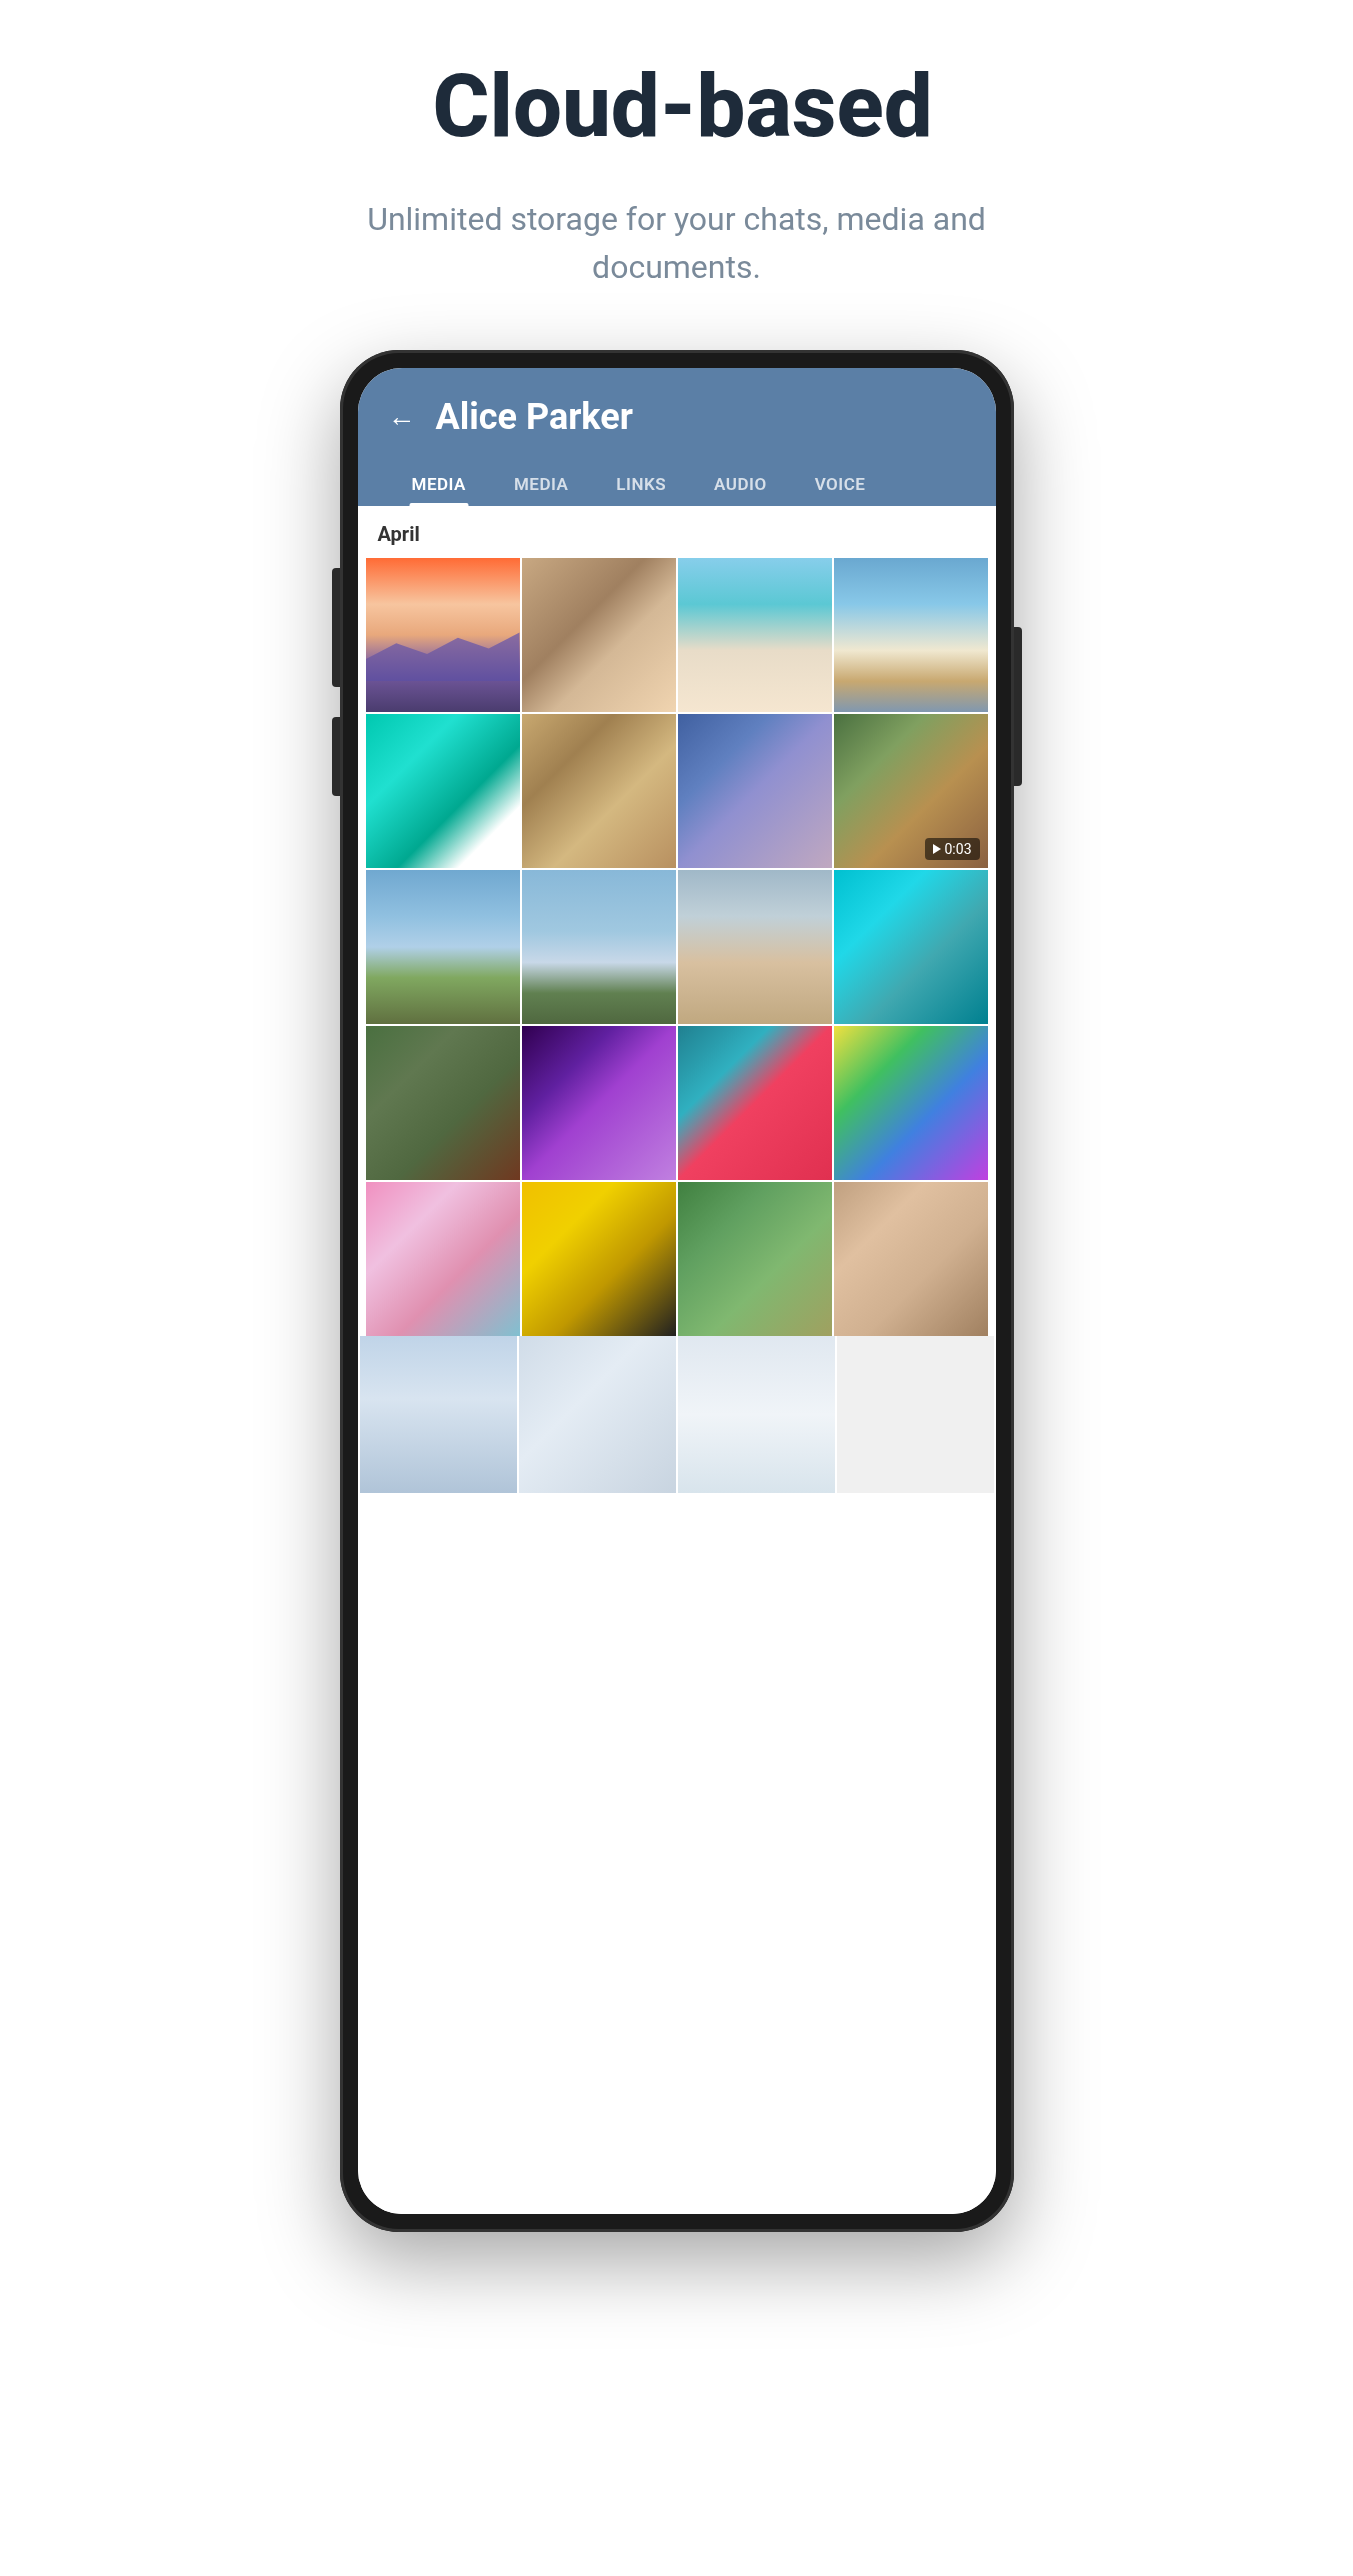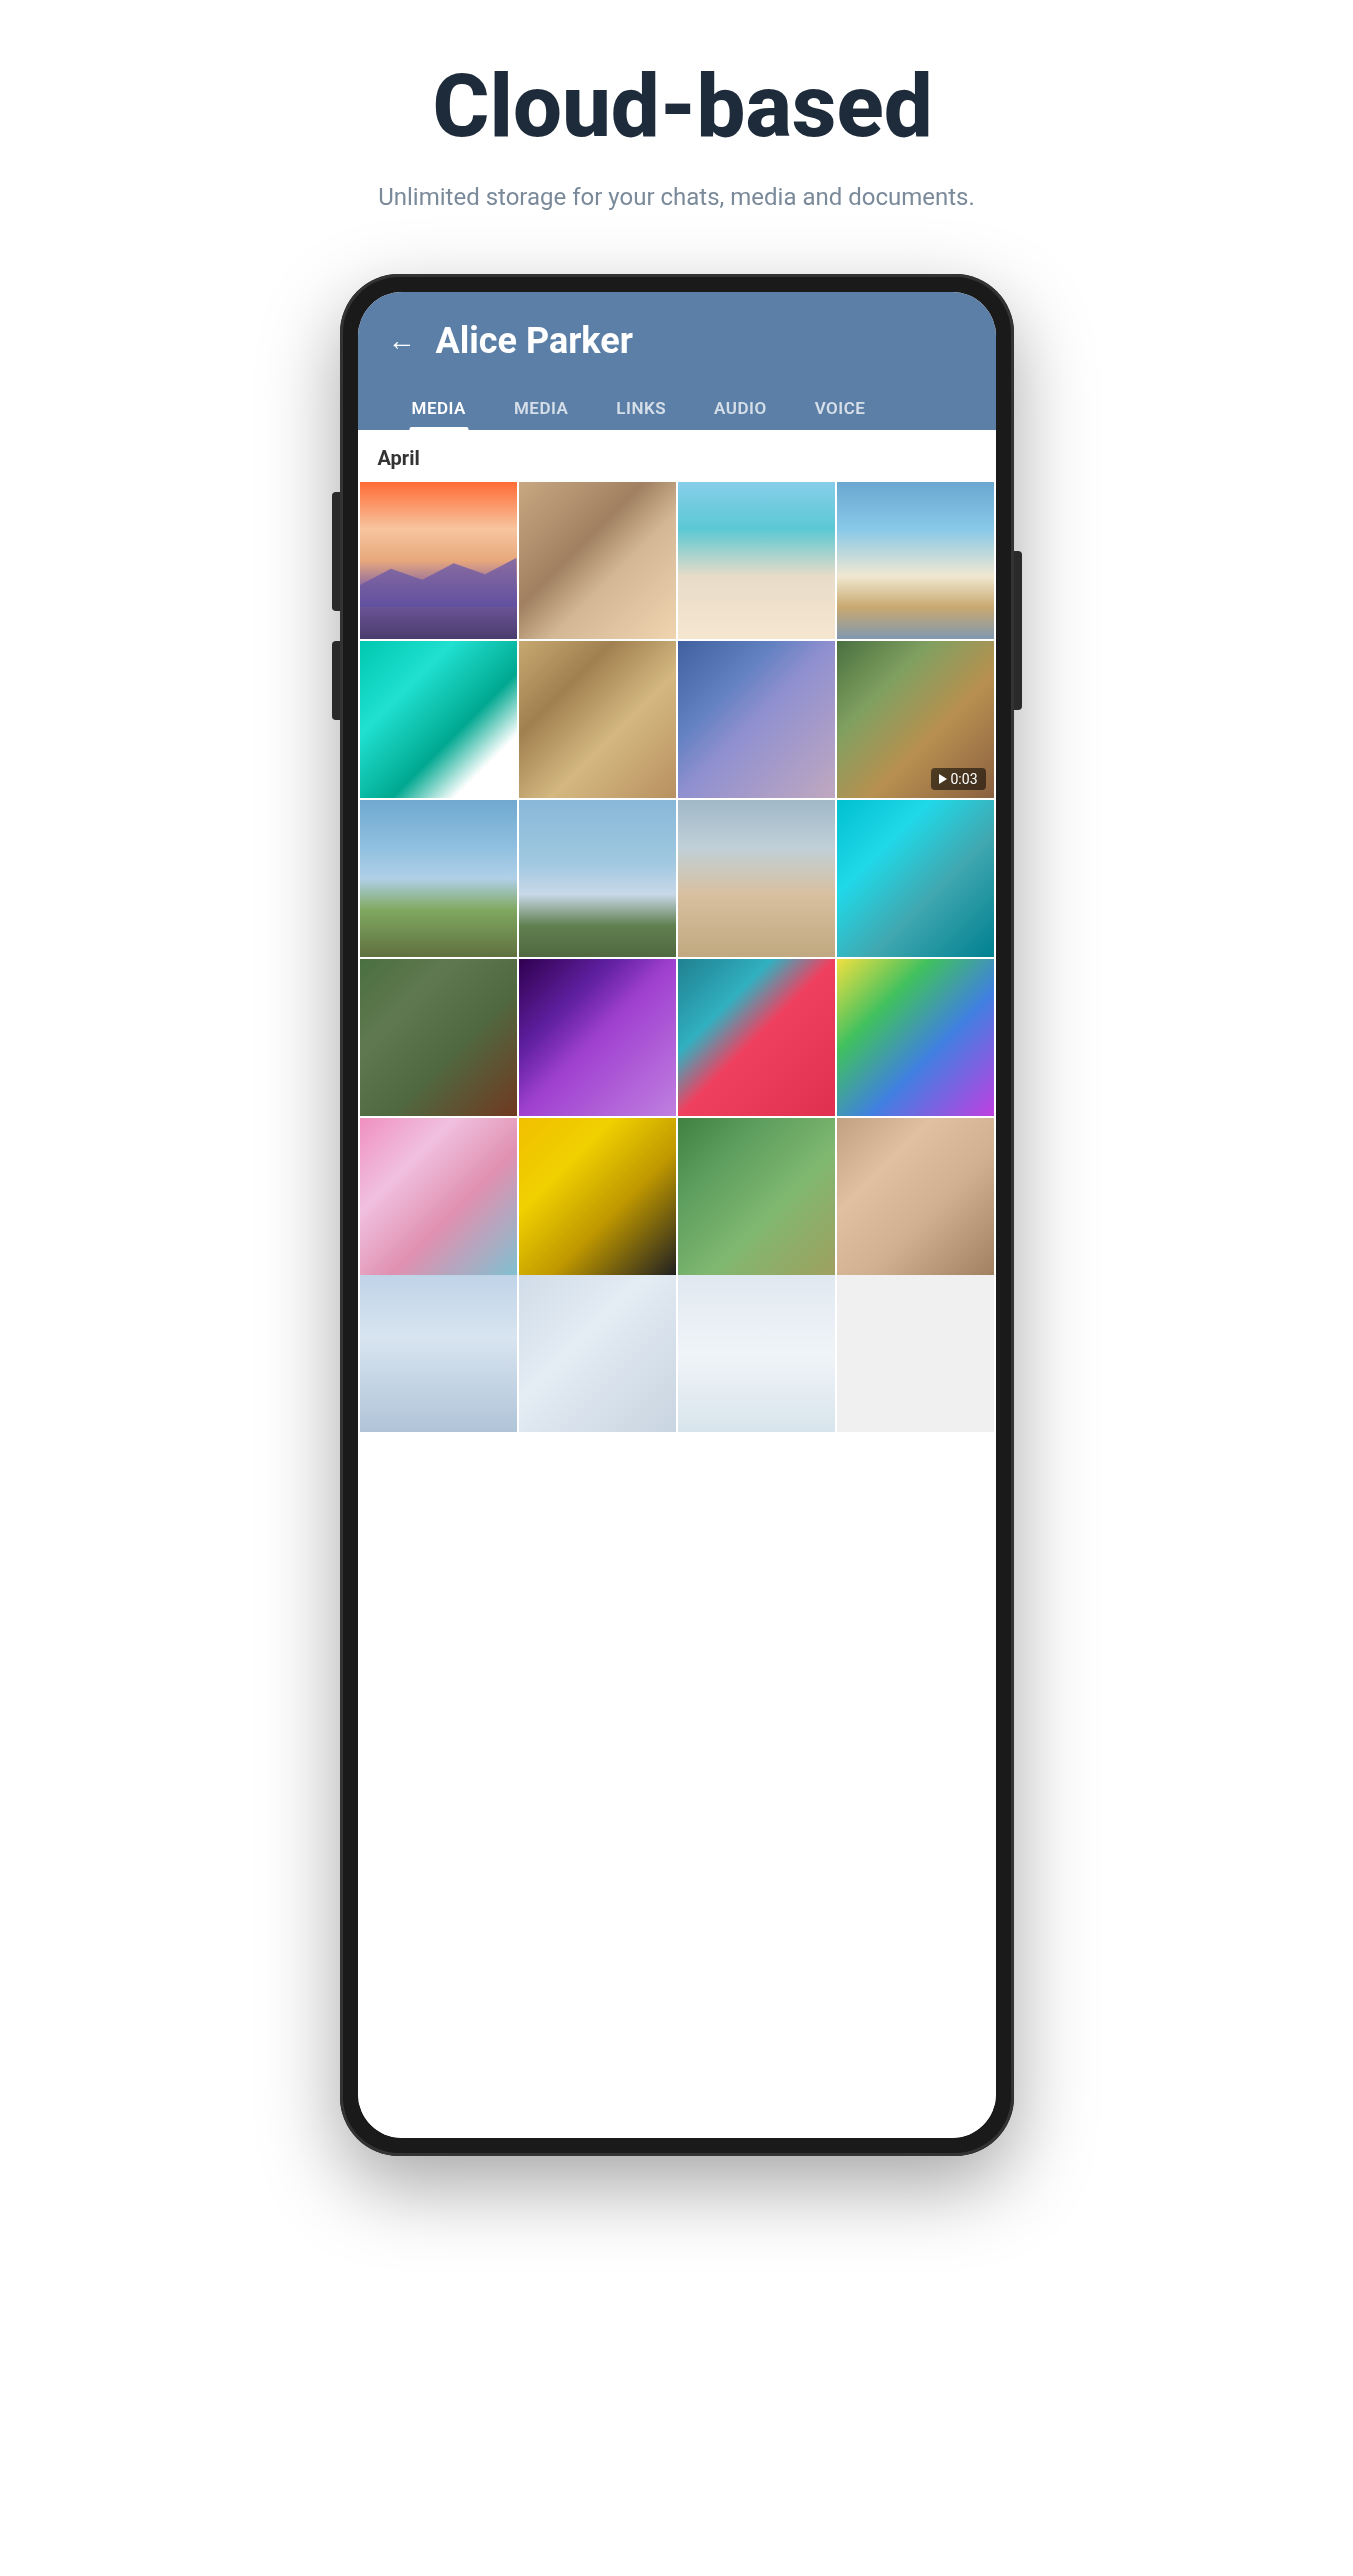--- a/index.html
+++ b/index.html
@@ -18,26 +18,27 @@
       font-size: 87px;
       font-weight: 800;
       color: #1e2b3a;
       text-align: center;
       line-height: 1.1;
       margin-bottom: 24px;
       margin-left: 12px;
     }
 
     .hero-subtitle {
-      font-size: 24px;
+      font-size: 32px;
       color: #7a8a9a;
-      text-align: right;
+      text-align: center;
       line-height: 1.5;
       max-width: 694px;
       margin-bottom: 59px;
+      margin-top: 16px;
     }
 
     .phone-wrapper {
       position: relative;
       width: 674px;
       height: 1882px;
     }
 
     .phone-frame {
       position: absolute;
@@ -160,21 +161,21 @@
       font-weight: 700;
       color: #333;
       padding: 16px 20px 12px;
       background: white;
     }
 
     .photo-grid {
       display: grid;
       grid-template-columns: repeat(4, 1fr);
       gap: 2px;
-      padding: 0 2px;
+      padding: 0 8px;
     }
 
     .photo-cell {
       aspect-ratio: 1;
       overflow: hidden;
       position: relative;
     }
 
     .photo-cell .inner {
       width: 100%;

